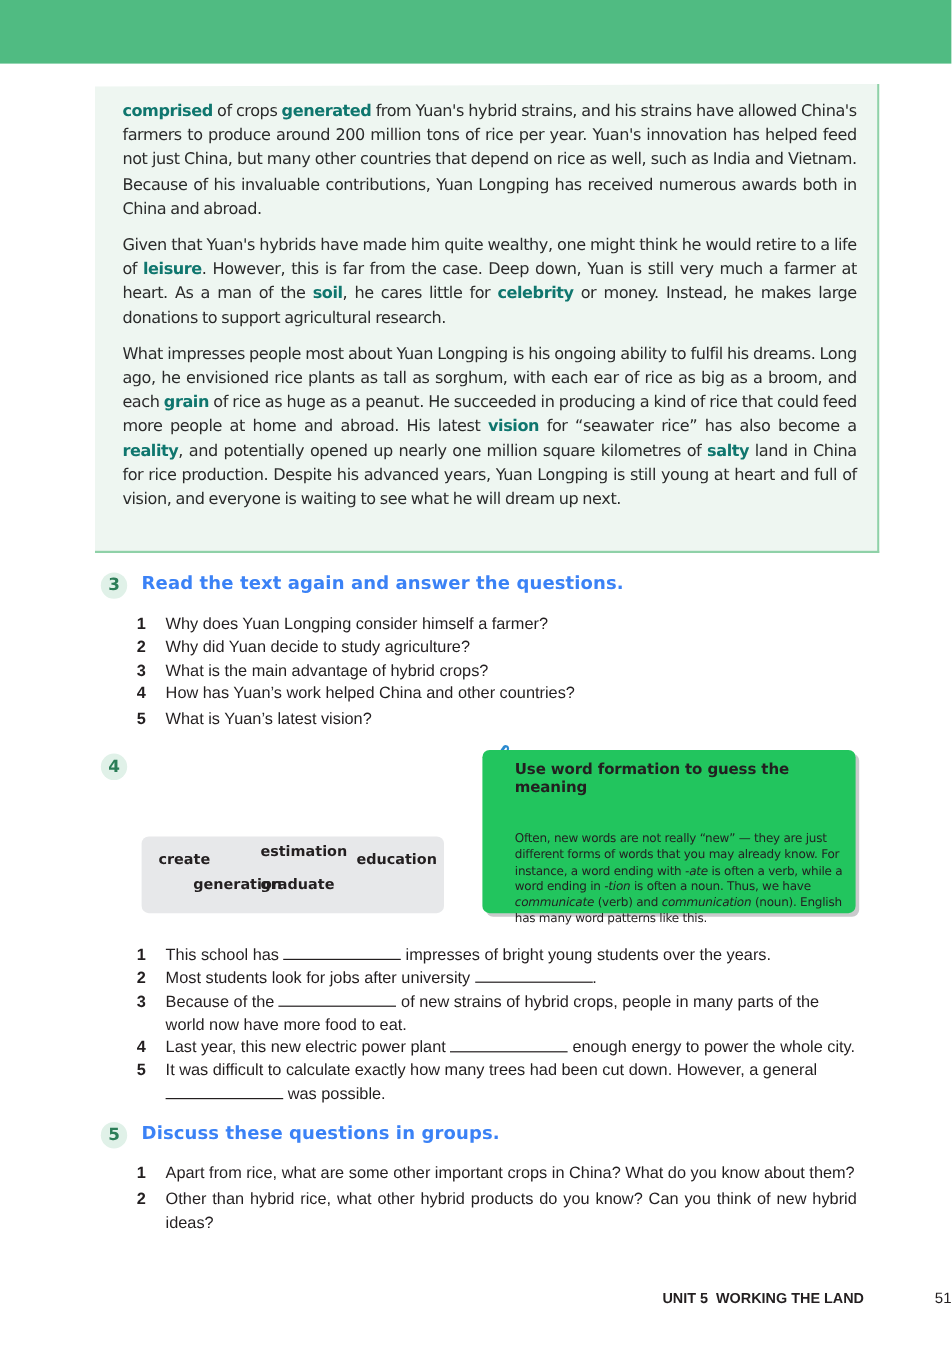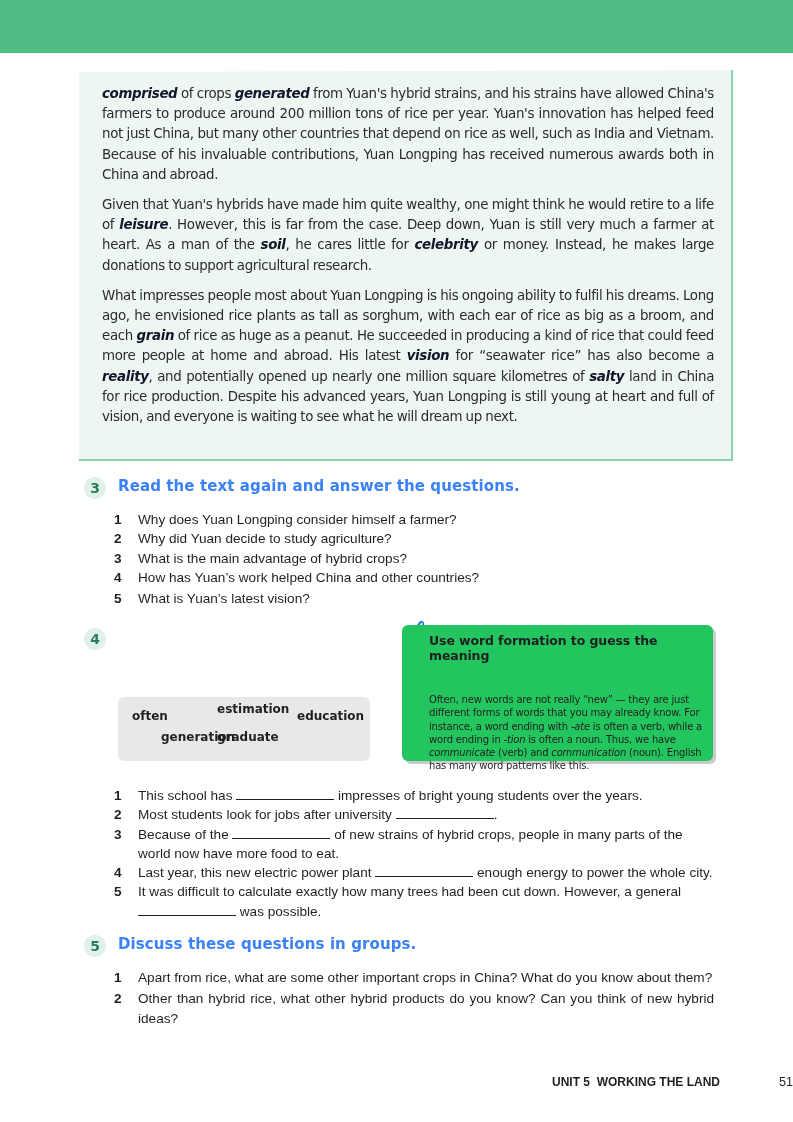--- a/index.html
+++ b/index.html
@@ -13,21 +13,21 @@
     background: #eef6f1; border-right: 2px solid #8fd1a8; border-bottom: 2px solid #8fd1a8;
     box-sizing: border-box;
     clip-path: polygon(0 2px, 100% 0, 100% 100%, 0 100%);
   }
   .reading-text {
     position: absolute; left: 102px; top: 84px; width: 612px;
     font-family: "DejaVu Sans", sans-serif; font-size: 13.4px; line-height: 20.2px;
     letter-spacing: -0.35px; word-spacing: -0.5px; color: #2b2b2b; text-align: justify;
   }
   .reading-text p { margin: 0 0 10px 0; }
-  .reading-text b { font-weight: bold; color: #0f172a; font-style: italic; }
+  .reading-text b { font-weight: bold; color: #0f766e; }
 
   .ex-head { position: absolute; display: flex; align-items: flex-start; }
   .ex-num {
     width: 22px; height: 22px; border-radius: 50%; background: #e0f1e8; color: #2b7d57;
     font-family: "DejaVu Sans", sans-serif; font-weight: bold; font-size: 14px;
     display: flex; align-items: center; justify-content: center; margin-right: 12px; flex-shrink: 0;
   }
   .ex-title {
     color: #3b82f6; font-family: "DejaVu Sans", sans-serif; font-weight: bold;
     font-size: 15px; line-height: 19px; letter-spacing: 0.1px;
@@ -94,21 +94,21 @@
       <span class="qn">5</span>
       <span class="qt">What is Yuan’s latest vision?</span>
     </div>
   </div>
 
 <div class="ex-head" style="left:84px; top:628px;">
   <div class="ex-num">4</div>
 </div>
 
 <div class="word-box">
-  <span class="word" style="left:14px; top:12px;">often</span>
+  <span class="word" style="left:14px; top:12px;">create</span>
   <span class="word" style="left:99px; top:5px;">estimation</span>
   <span class="word" style="left:179px; top:12px;">education</span>
   <span class="word" style="left:14px; top:33px;margin-left:29px;">generation</span>
   <span class="word" style="left:99px; top:33px;">graduate</span>
 </div>
 
 <svg class="clip-icon" width="18" height="22" viewBox="0 0 18 22">
   <path d="M12 4 L5 14 C3 17 6 19 8 16 L14 7 C15.5 4.5 12 2.5 10.5 5 L5.5 12.5" fill="none" stroke="#2a8ad0" stroke-width="1.8" stroke-linecap="round"></path>
 </svg>
 <div class="tip-box">

